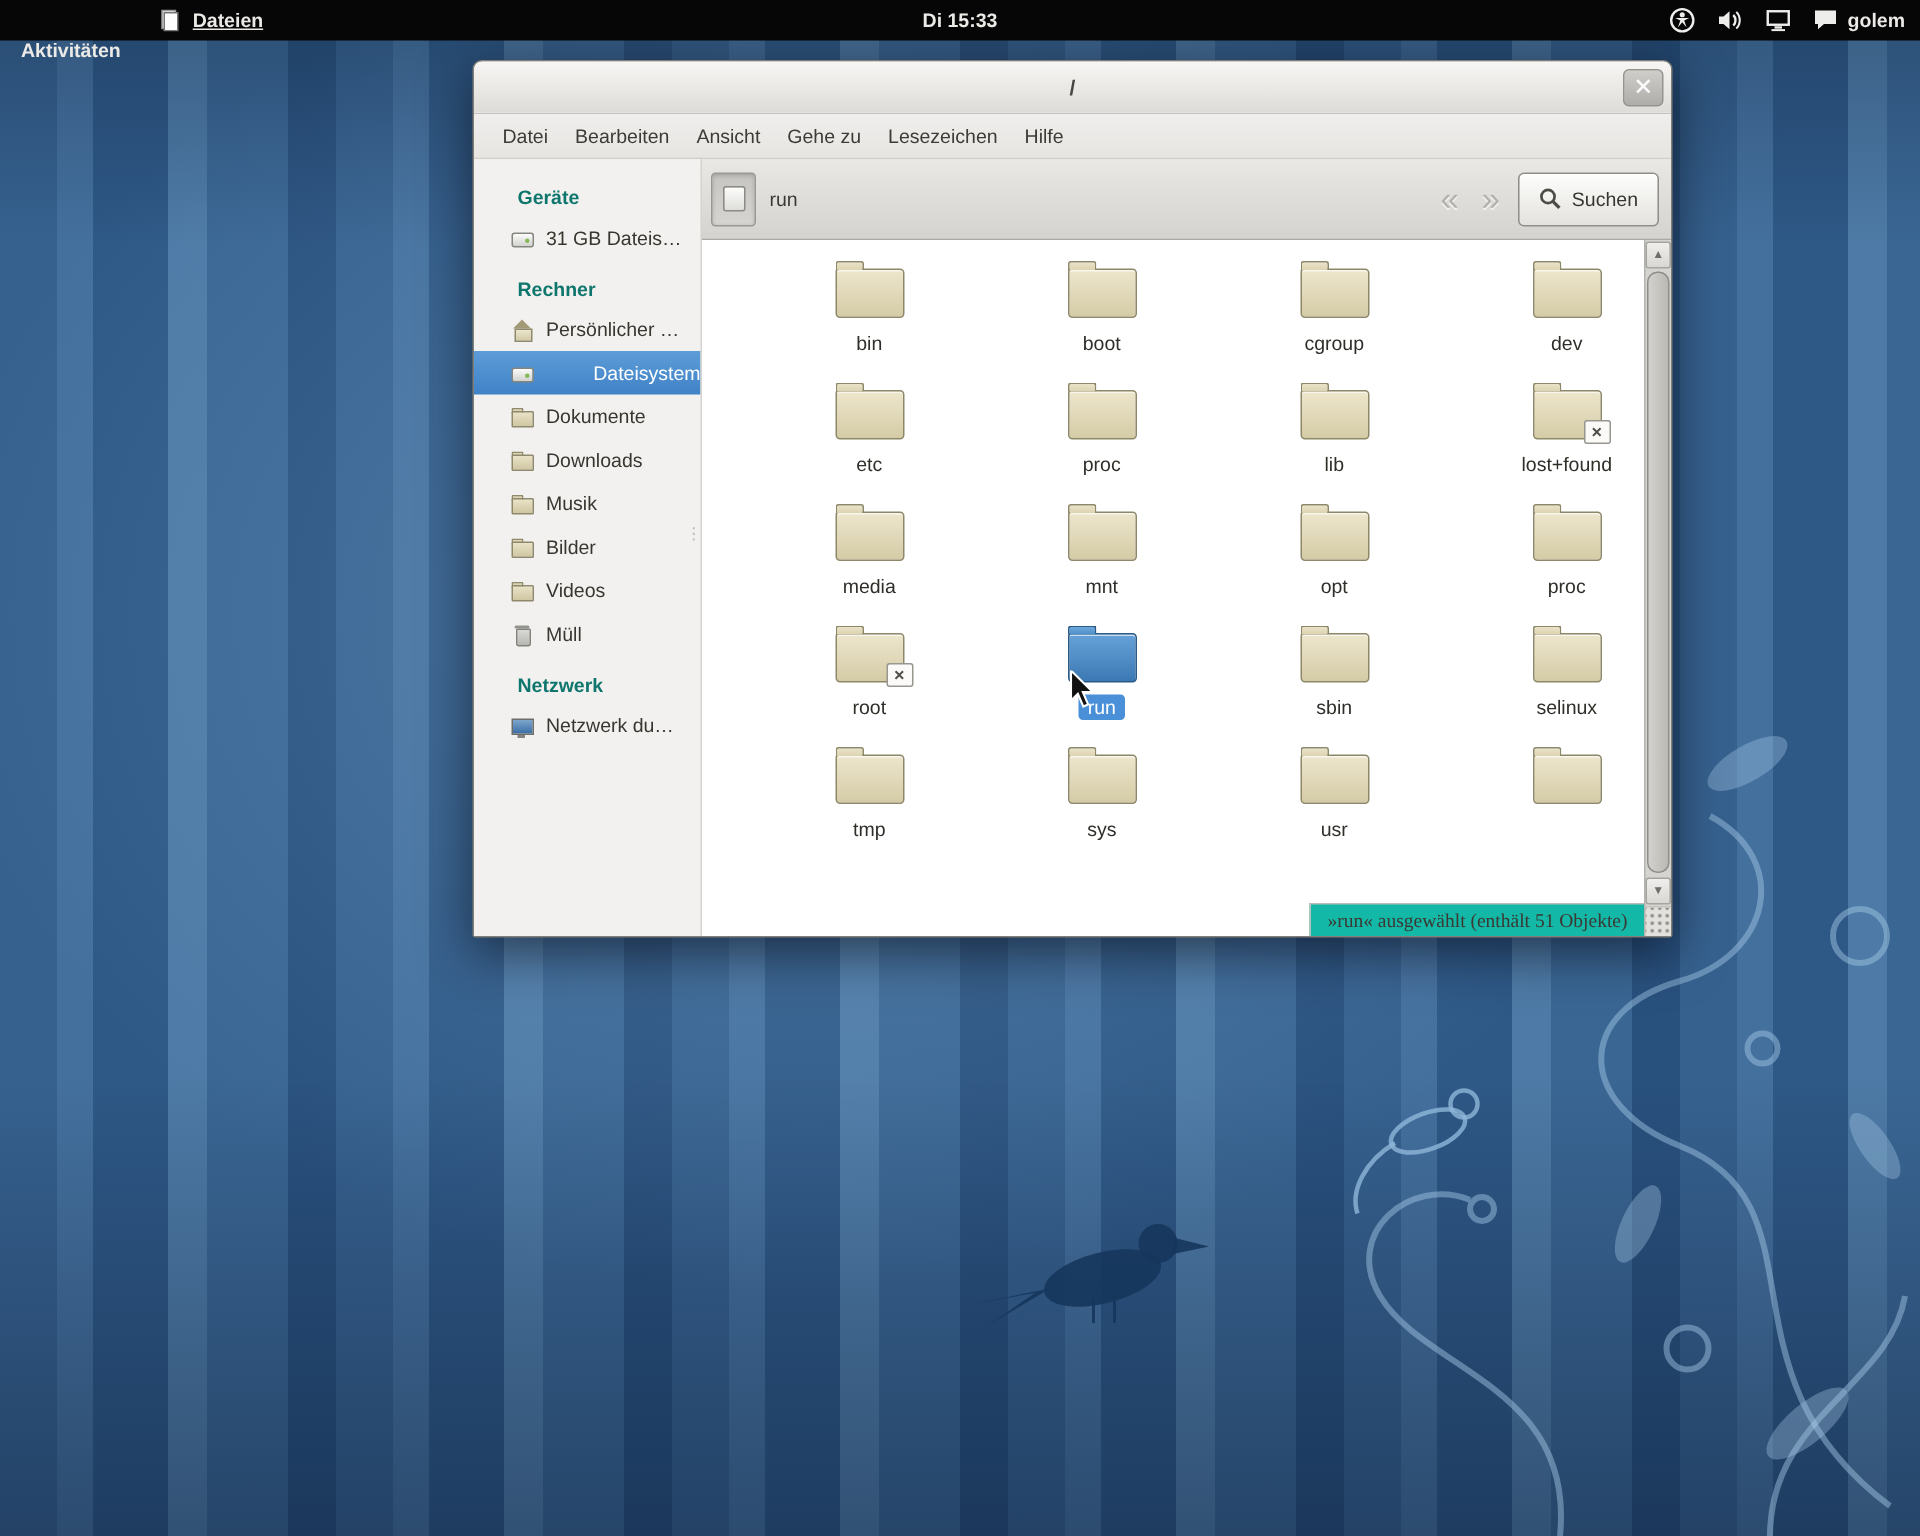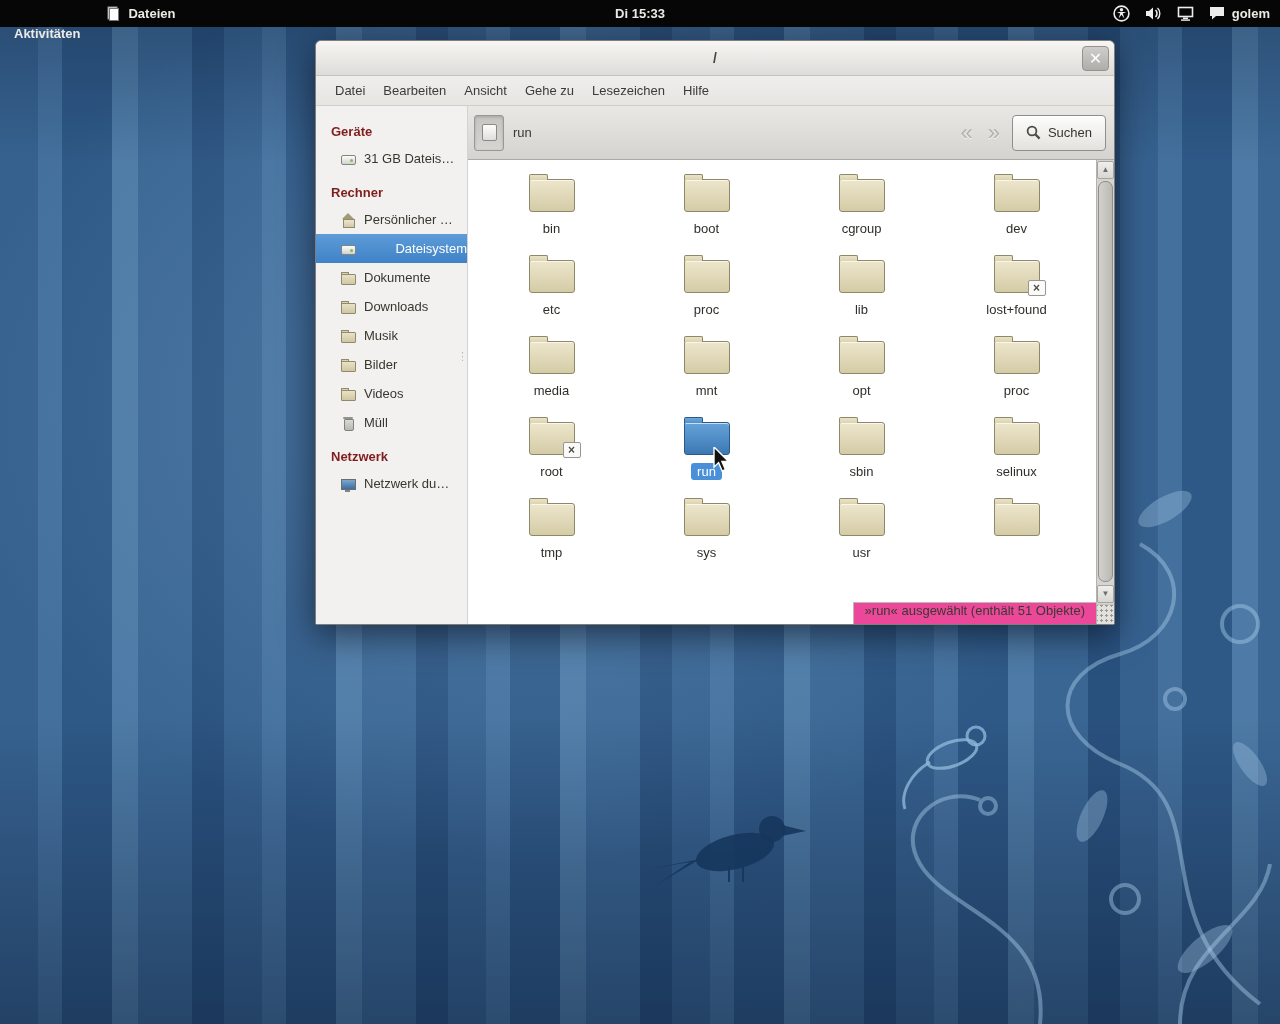--- a/index.html
+++ b/index.html
@@ -21,21 +21,21 @@
   }
 
   
   .topbar {
     position:absolute; left:0; top:0; width:1280px; height:27px;
     background:#060606; color:#eceae6; display:flex; align-items:center;
     font-size:13px; font-weight:bold; z-index:50;
   }
   .tb-left { display:flex; align-items:center; gap:26px; padding-left:14px; }
   .tb-activities { cursor:default;margin-top:40px; }
-  .tb-app { display:flex; align-items:flex-end; gap:7px; }
+  .tb-app { display:flex; align-items:flex-end; gap:7px;text-decoration:underline; }
   .tb-clock { position:absolute; left:0; right:0; text-align:center; pointer-events:none; }
   .tb-right { position:absolute; right:10px; top:0; height:27px; display:flex; align-items:center; gap:15px; }
   .tb-right svg { display:block; }
   .tb-user { display:flex; gap:7px; }
 
   
   .decor { position:absolute; right:0; bottom:0; pointer-events:none; }
 
   
   .window {
@@ -63,21 +63,21 @@
   }
   .menu-item { font-size:13px; color:#3c3b37; padding:0 9px; cursor:default; }
 
   .content { flex:1; display:flex; min-height:0; }
 
   
   .sidebar {
     width:152px; flex:0 0 152px; background:#f2f1ef; border-right:1px solid #d4d3cf;
     padding-top:6px; overflow:hidden; position:relative; font-size:13px;
   }
-  .sb-heading { font-weight:bold; color:#7f1d1d; margin:12px 0 5px 15px; }
+  .sb-heading { font-weight:bold; color:#0f766e; margin:12px 0 5px 29px; }
   .sb-item { height:29px; display:flex; align-items:center; gap:8px; padding-left:24px; color:#37362f; cursor:default; }
   .sb-item.selected { background:linear-gradient(#5d9cd8,#3f82c6); color:#fff;justify-content:space-between; }
   .sb-icon { width:16px; height:16px; position:relative; flex:0 0 16px; }
 
   .icon-folder::before { content:""; position:absolute; left:1px; top:2px; width:6px; height:3px;
     background:#ddd4b2; border:1px solid #8f8a6d; border-bottom:none; border-radius:1px 1px 0 0; }
   .icon-folder::after { content:""; position:absolute; left:1px; top:4px; width:13px; height:9px;
     background:linear-gradient(#e9e2c6,#cfc6a2); border:1px solid #8f8a6d; border-radius:1px; }
 
   .icon-drive::after { content:""; position:absolute; left:1px; top:4px; width:13px; height:8px;
@@ -116,21 +116,21 @@
   .loc-label { font-size:13px; color:#3a3934; }
   .tb-spacer { flex:1; }
   .nav-arrow { font-size:22px; color:#b3b2ad; text-shadow:0 1px 0 #f4f3f0; padding:0 3px; line-height:28px; }
   .search-btn {
     height:36px; display:flex; align-items:center; gap:7px; padding:0 13px;
     background:linear-gradient(#fdfdfc,#e3e2de); border:1px solid #908e89; border-radius:4px;
     box-shadow:inset 0 1px 0 #fff; font-size:13px; color:#36352f;
   }
 
   .viewport { flex:1; position:relative; display:flex; min-height:0; background:#fff; }
-  .file-area { flex:1; overflow:hidden; position:relative; }
+  .file-area { flex:1; overflow:hidden; position:relative;margin-left:28px; }
   .file-grid { display:grid; grid-template-columns:repeat(4,155px); grid-auto-rows:81px; padding:8px 0 0 6px; }
 
   .file-item { display:flex; flex-direction:column; align-items:center; padding-top:11px; cursor:default; }
   .folder-icon {
     position:relative; width:46px; height:33px;
     background:linear-gradient(#ede6cc,#d4cba6); border:1px solid #8d8869; border-radius:2px 3px 3px 3px;
     box-shadow:inset 0 1px 0 rgba(255,255,255,.65);
   }
   .folder-icon::before { content:""; position:absolute; top:-6px; left:-1px; width:17px; height:5px;
     background:linear-gradient(#eae3c8,#dcd3b0); border:1px solid #8d8869; border-bottom:none; border-radius:2px 2px 0 0; }
@@ -140,22 +140,22 @@
   .file-item.selected .folder-icon::before { background:linear-gradient(#6ea8dc,#4f8fc9); border-color:#2b5a86; }
   .file-item.selected .file-label { background:#4a90d9; color:#fff; }
   .emblem {
     position:absolute; right:-7px; bottom:-4px; width:18px; height:16px;
     background:#fbfaf8; border:1px solid #97968f; border-radius:2px;
     font-size:12px; line-height:14px; text-align:center; color:#4f4e49; font-weight:bold;
   }
 
   .statusbar {
     position:absolute; right:0; bottom:0; height:22px;
-    background:#ec4899; border:1px solid #bcbbb6; border-right:none; border-bottom:none;
-    display:flex; align-items:flex-start; padding:0 11px; font-size:13px; color:#3a3934; z-index:5;
+    background:#14b8a6; border:1px solid #bcbbb6; border-right:none; border-bottom:none;
+    display:flex; align-items:center; padding:0 11px; font-size:13px; color:#3a3934; z-index:5;font-family:Liberation Serif, serif;
   }
 
   
   .scrollbar { width:18px; flex:0 0 18px; background:#d5d4d0; border-left:1px solid #b3b2ad; position:relative; }
   .sb-btn { position:absolute; left:0; width:17px; height:18px; background:linear-gradient(#efeeec,#d8d7d3);
     border:1px solid #a5a49f; border-radius:2px; font-size:8px; color:#6f6e69; text-align:center; line-height:16px; }
   .sb-up { top:1px; }
   .sb-down { bottom:21px; }
   .sb-thumb { position:absolute; left:1px; top:21px; bottom:42px; width:15px;
     background:linear-gradient(90deg,#d2d1cd,#bab9b4); border:1px solid #8f8e89; border-radius:7px; }

